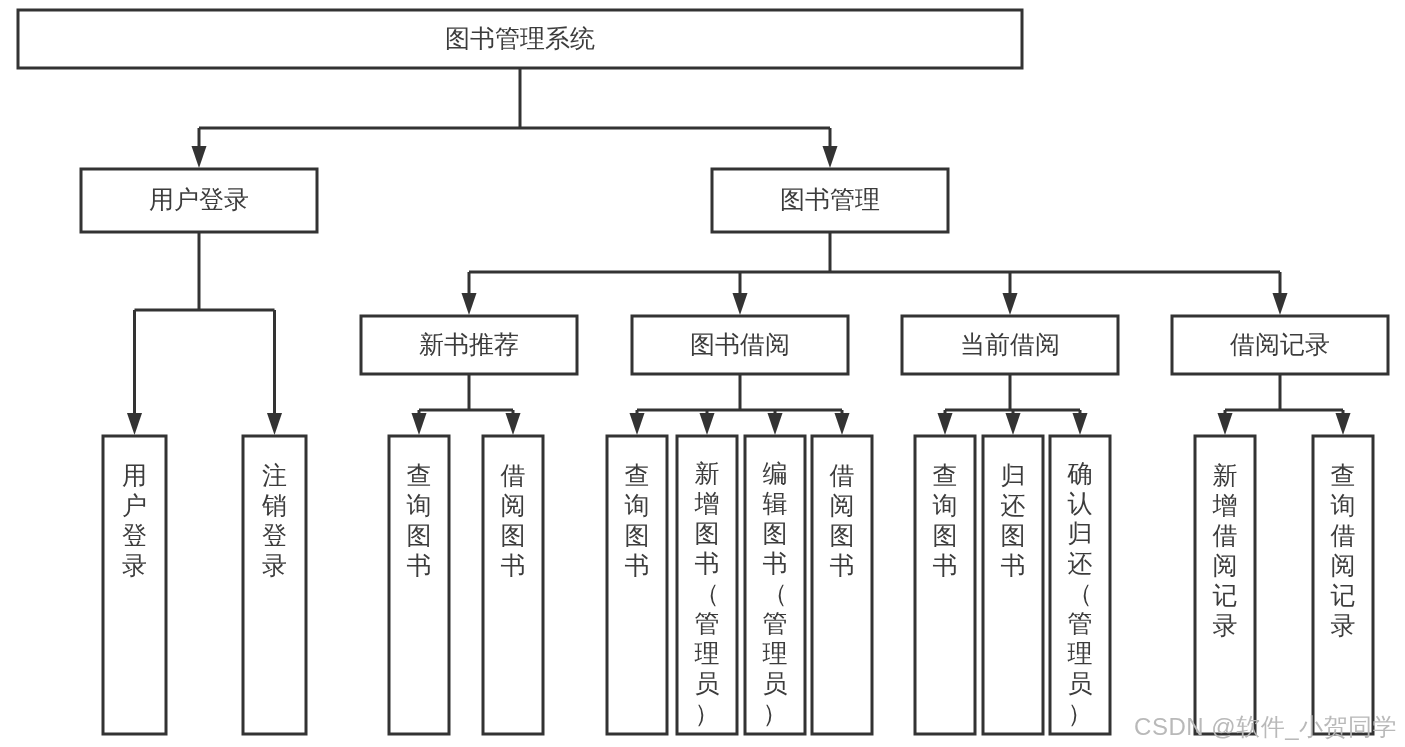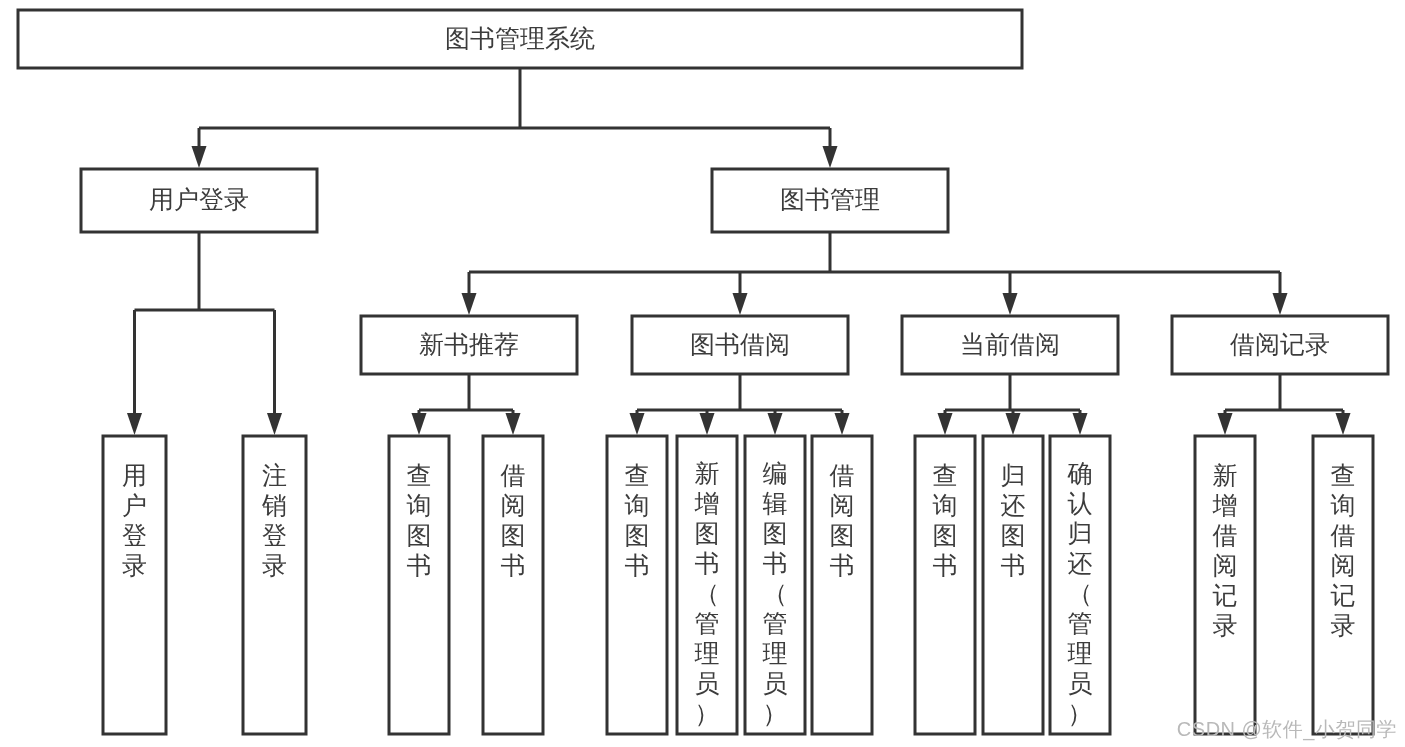--- a/index.html
+++ b/index.html
@@ -16,21 +16,21 @@
     font-family:"Liberation Sans","DejaVu Sans",sans-serif;
     font-size:25px;fill:#3c3c3c;text-anchor:middle;dominant-baseline:middle;
   }
   .node-label-v{
     font-family:"Liberation Sans","DejaVu Sans",sans-serif;
     font-size:25px;fill:#3c3c3c;
   }
   .watermark{
     position:absolute;right:8px;bottom:4px;
     font-family:"Liberation Sans","DejaVu Sans",sans-serif;
-    font-size:20px;color:#b9b9b9;white-space:nowrap;letter-spacing:0.5px;
+    font-size:24px;color:#b9b9b9;white-space:nowrap;letter-spacing:0.5px;
   }
 </style>
 </head>
 <body>
 
 <div id="diagram-root">
   <svg id="tree" viewBox="0 0 1405 747">
     <g id="edges-layer">
         <path d="M 520 68 L 520 128" class="connector"></path>
         <path d="M 199 128 L 830 128" class="connector"></path>

